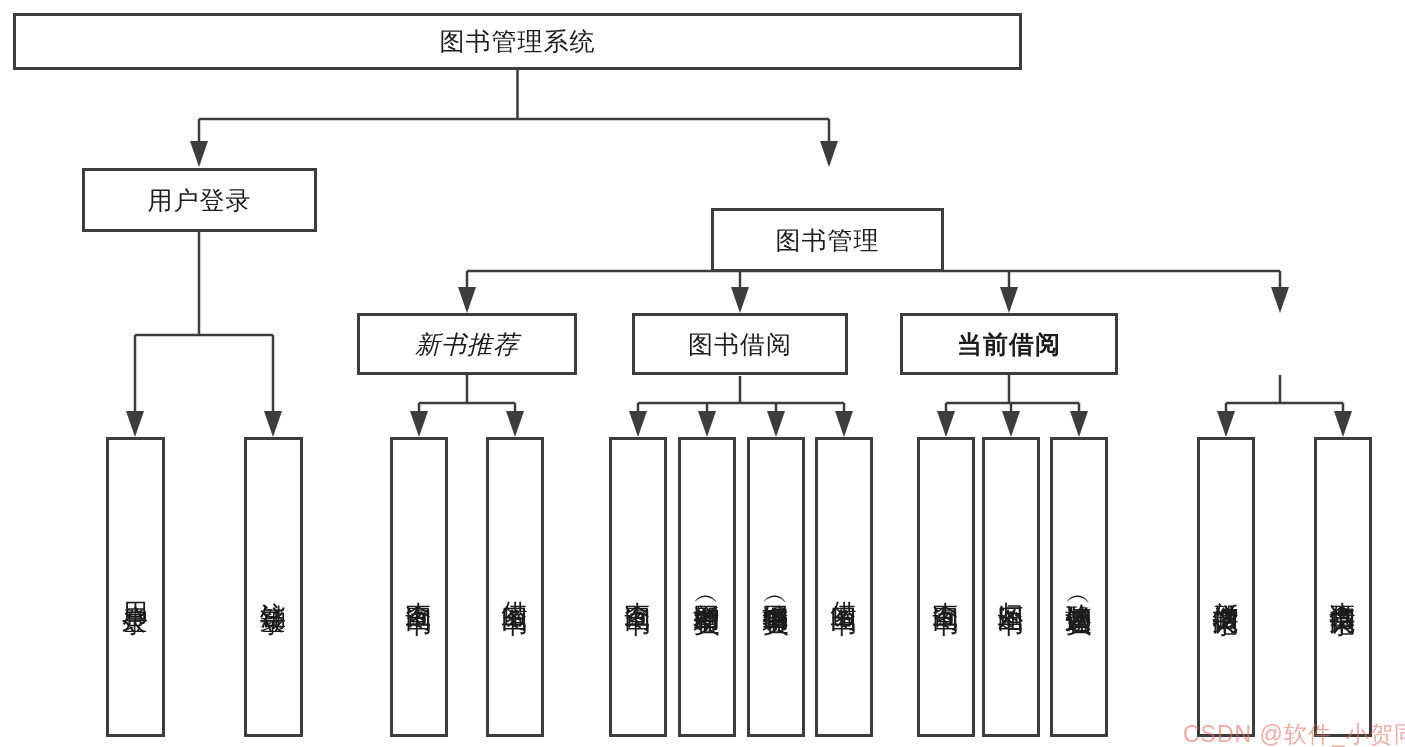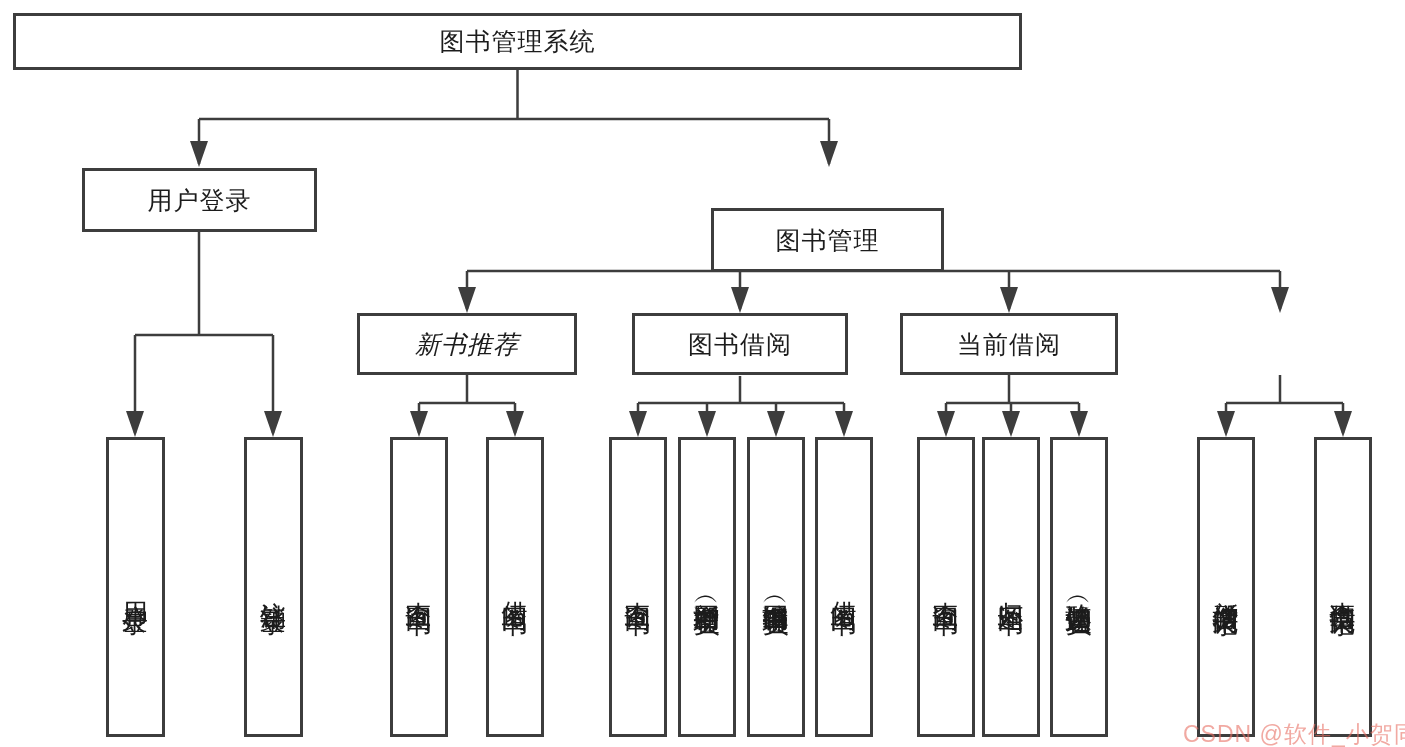--- a/index.html
+++ b/index.html
@@ -76,21 +76,21 @@
       </g>
   </svg>
 
   <div class="hnode" style="left:13px;top:13px;width:1009px;height:57px;">图书管理系统</div>
 
   <div class="hnode" style="left:82px;top:168px;width:235px;height:64px;">用户登录</div>
   <div class="hnode" style="left:711px;top:172px;width:233px;height:64px;margin-top:36px;">图书管理</div>
 
   <div class="hnode" style="left:357px;top:313px;width:220px;height:62px;font-style:italic;">新书推荐</div>
   <div class="hnode" style="left:632px;top:313px;width:216px;height:62px;">图书借阅</div>
-  <div class="hnode" style="left:900px;top:313px;width:218px;height:62px;">当前借阅</div>
+  <div class="hnode" style="left:900px;top:313px;width:218px;height:62px;font-weight:bold;">当前借阅</div>
 
   <div class="vnode" style="left:106px;top:437px;width:59px;height:300px;">用户登录</div>
   <div class="vnode" style="left:244px;top:437px;width:59px;height:300px;">注销登录</div>
 
   <div class="vnode" style="left:390px;top:437px;width:58px;height:300px;">查询图书</div>
   <div class="vnode" style="left:486px;top:437px;width:58px;height:300px;">借阅图书</div>
 
   <div class="vnode" style="left:609px;top:437px;width:58px;height:300px;">查询图书</div>
   <div class="vnode" style="left:678px;top:437px;width:58px;height:300px;letter-spacing:1px;">新增图书（管理员）</div>
   <div class="vnode" style="left:747px;top:437px;width:58px;height:300px;letter-spacing:1px;">编辑图书（管理员）</div>

